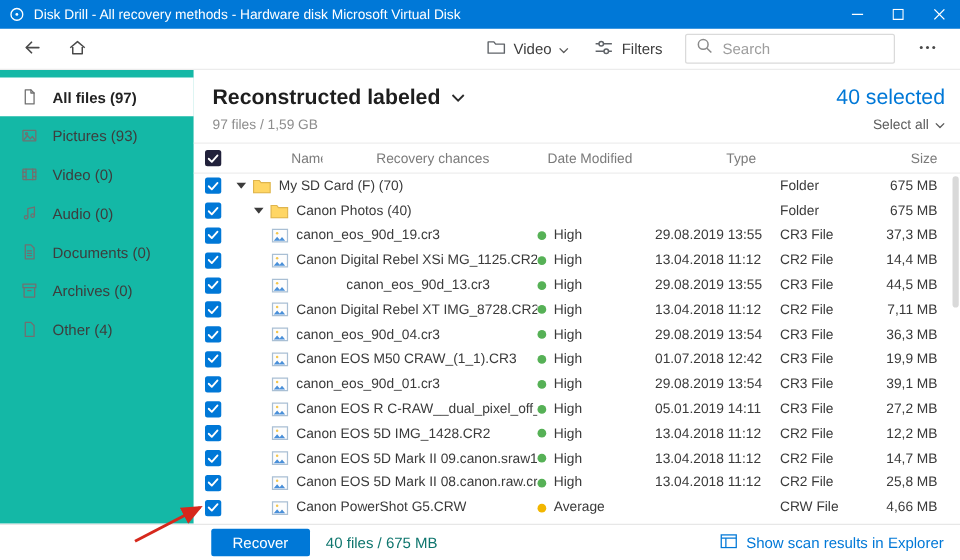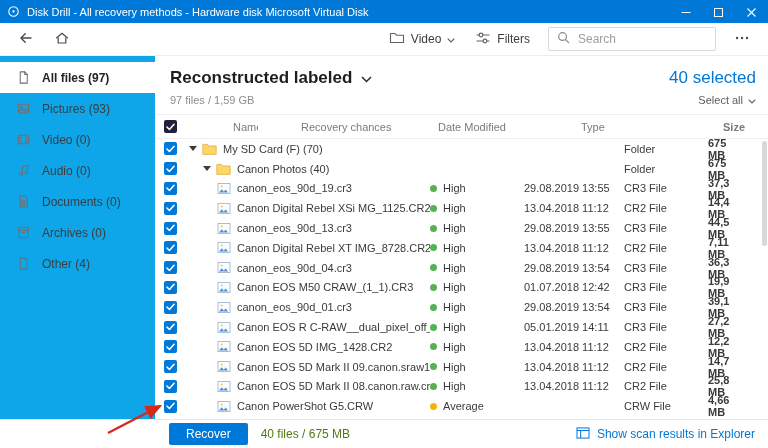--- a/index.html
+++ b/index.html
@@ -18,21 +18,21 @@
   
   .toolbar { height:33px; flex:none; display:flex; align-items:center; padding:0 10px; border-bottom:1px solid #ececec; gap:4px; }
   .tool-btn { display:flex; align-items:center; gap:6px; padding:4px 8px; border-radius:2px; font-size:12px; color:#3c3c3c; cursor:default; }
   .spacer { flex:1; }
   .searchbox { display:flex; align-items:center; gap:6px; width:168px; height:24px; border:1px solid #dadada; border-radius:2px; padding:0 8px; margin:0 6px; }
   .search-input { border:none; outline:none; font-size:12px; width:100%; font-family:inherit; color:#333; background:transparent; }
   .search-input::placeholder { color:#9d9d9d; }
 
   
   .bodyrow { flex:1; display:flex; min-height:0; }
-  .sidebar { width:155px; flex:none; background:#0ea5e9; padding-top:6px; }
+  .sidebar { width:155px; flex:none; background:#14b8a6; padding-top:6px; }
   .side-item { height:31px; display:flex; align-items:center; gap:11px; padding-left:15px; font-size:12px; color:#3d3d3d; }
   .side-item.selected { background:#fff; font-weight:700; color:#222; }
   .side-icon { width:16px; display:flex; justify-content:center; }
 
   .main { flex:1; display:flex; flex-direction:column; min-width:0; background:#fff; }
   .list-header { display:flex; justify-content:space-between; align-items:flex-start; padding:12px 12px 8px 15px; flex:none; }
   .title-row { display:flex; align-items:center; gap:9px; }
   .page-title { font-size:17px; font-weight:700; color:#1e1e1e; line-height:20px; }
   .subtitle { margin-top:6px; font-size:11px; color:#8d8d8d; }
   .lh-right { display:flex; flex-direction:column; align-items:flex-end; }
@@ -41,39 +41,39 @@
 
   
   .thead { display:flex; align-items:center; height:25px; flex:none; border-top:1px solid #eee; border-bottom:1px solid #eee; font-size:11px; color:#7b7b7b;gap:43px; }
   .thead .col-name { padding-left:5px; }
   .cell { display:flex; align-items:center; min-width:0; }
   .col-check { width:30px; flex:none; justify-content:center; }
   .col-name { flex:1; overflow:hidden; white-space:nowrap; }
   .col-chance { width:94px; flex:none; gap:6px; }
   .col-date { width:100px; flex:none; }
   .col-type { width:84px; flex:none; }
-  .col-size { width:60px; flex:none; justify-content:flex-end; padding-right:23px;font-weight:bold; }
+  .col-size { width:60px; flex:none; justify-content:flex-end; padding-right:18px; }
 
   .tbody { flex:1; position:relative; overflow:hidden; }
   .row { display:flex; align-items:center; height:19.8px; font-size:11px; color:#3a3a3a; }
   .name-text { overflow:hidden; white-space:nowrap; }
   .expander { width:13px; flex:none; display:flex; align-items:center; }
   .file-icon { flex:none; margin-right:6px; display:flex; align-items:center; }
   .dot { width:7px; height:7px; border-radius:50%; flex:none; }
 
   .checkbox { width:13px; height:13px; border-radius:2px; background:var(--accent,#0078d7); display:flex; align-items:center; justify-content:center; }
   .checkbox.dark { background:#21213b; }
 
   .scrollbar { position:absolute; right:1px; top:2px; bottom:2px; width:5px; }
   .scrollbar .thumb { width:5px; height:105px; border-radius:3px; background:#d9d9d9; }
 
   
   .footer { height:29px; flex:none; border-top:1px solid #e7e7e7; display:flex; align-items:center; padding:0 13px 0 169px; background:#fff; }
   .recover-btn { height:22px; padding:0 17px; background:var(--accent,#0078d7); color:#fff; border:none; border-radius:2px; font-size:12px; font-family:inherit; }
-  .footer-summary { margin-left:13px; font-size:12px; color:#4d7c0f; }
+  .footer-summary { margin-left:13px; font-size:12px; color:#0f766e; }
   .explorer-link { margin-left:auto; display:flex; align-items:center; gap:7px; font-size:12px; color:var(--accent,#0078d7); }
 
   .annotation { position:absolute; left:100px; top:393px; pointer-events:none; }
 </style>
 </head>
 <body>
 
 <div class="window">
 
   <div class="titlebar">
@@ -373,21 +373,21 @@
     <span class="cell col-size">14,4 MB</span>
   </div>
           <div class="row">
     <span class="cell col-check">
               <span class="checkbox">
                 <svg width="9" height="8" viewBox="0 0 10 9" fill="none" stroke="#fff" stroke-width="1.7" stroke-linecap="round" stroke-linejoin="round">
                   <path d="M1 4.5L3.8 7.3 9 1.5"></path>
                 </svg>
               </span>
             </span>
-    <span class="cell col-name" style="padding-left: 32px;">
+    <span class="cell col-name" style="padding-left: 32px; gap: 40px;">
 
       <span class="file-icon">
                 <svg width="14" height="13" viewBox="0 0 14 13">
                   <rect x="1" y="1.5" width="12" height="10" fill="#fdfdfd" stroke="#a9bfd4" stroke-width="1"></rect>
                   <path d="M2 10.6l2.7-3.3 2.1 2.5 1.8-2.3 2.5 3.1z" fill="#4a90d9"></path>
                   <circle cx="4.7" cy="4.6" r="1" fill="#f3c64e"></circle>
                 </svg>
               </span>
       <span class="name-text">canon_eos_90d_13.cr3</span>
     </span>

